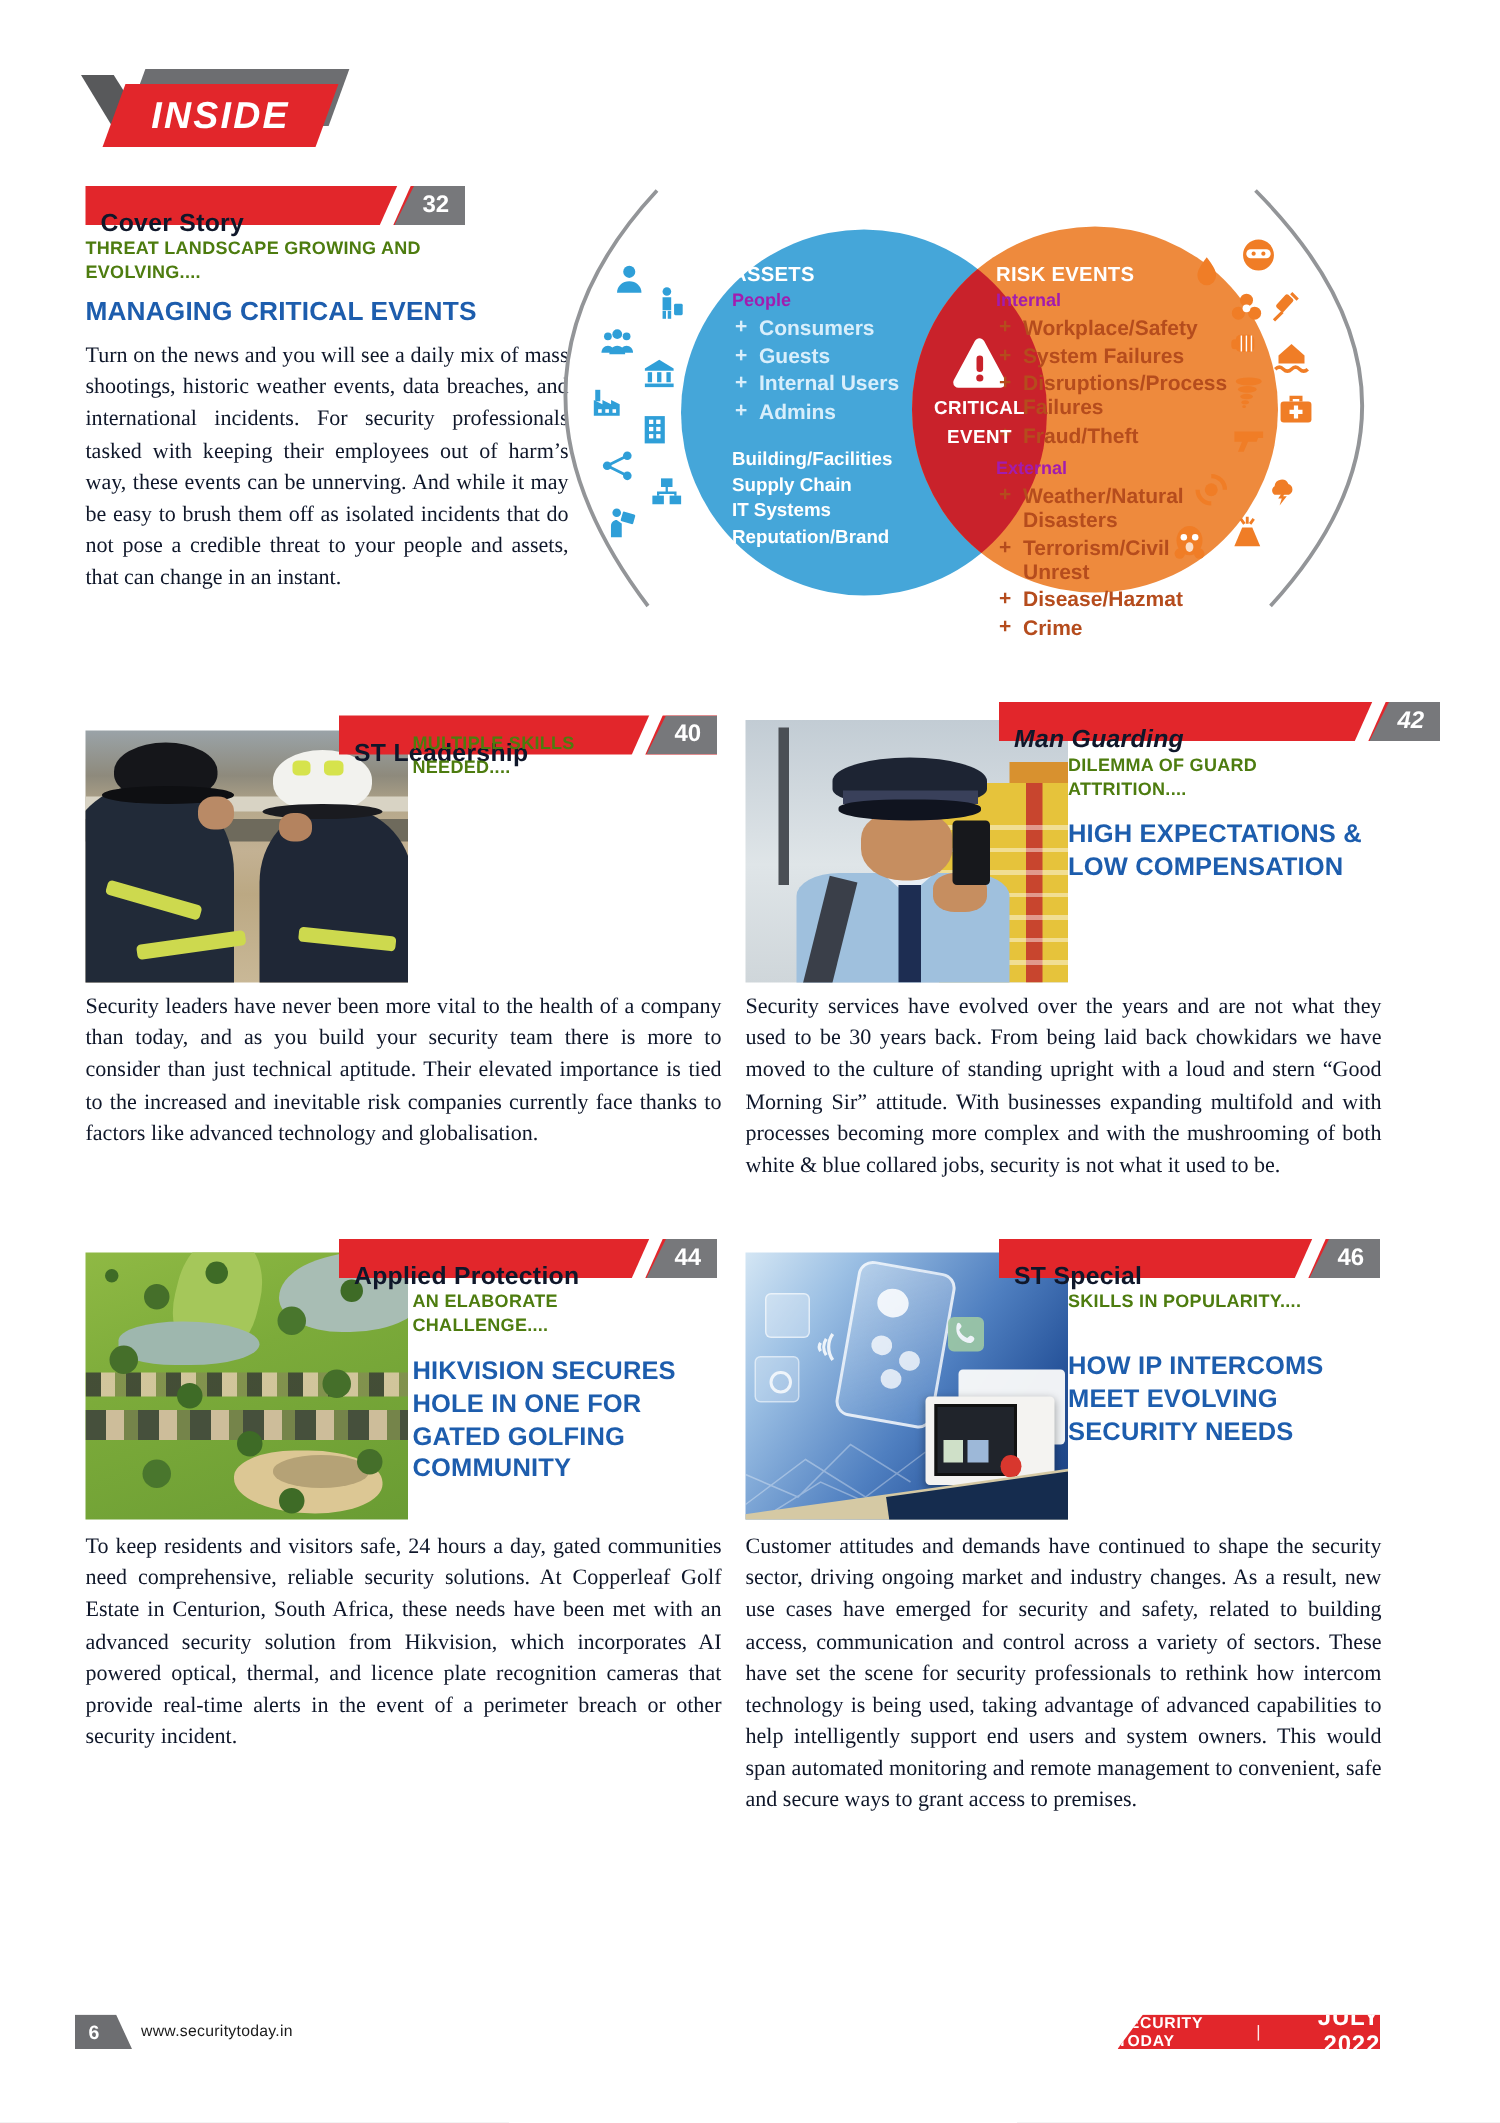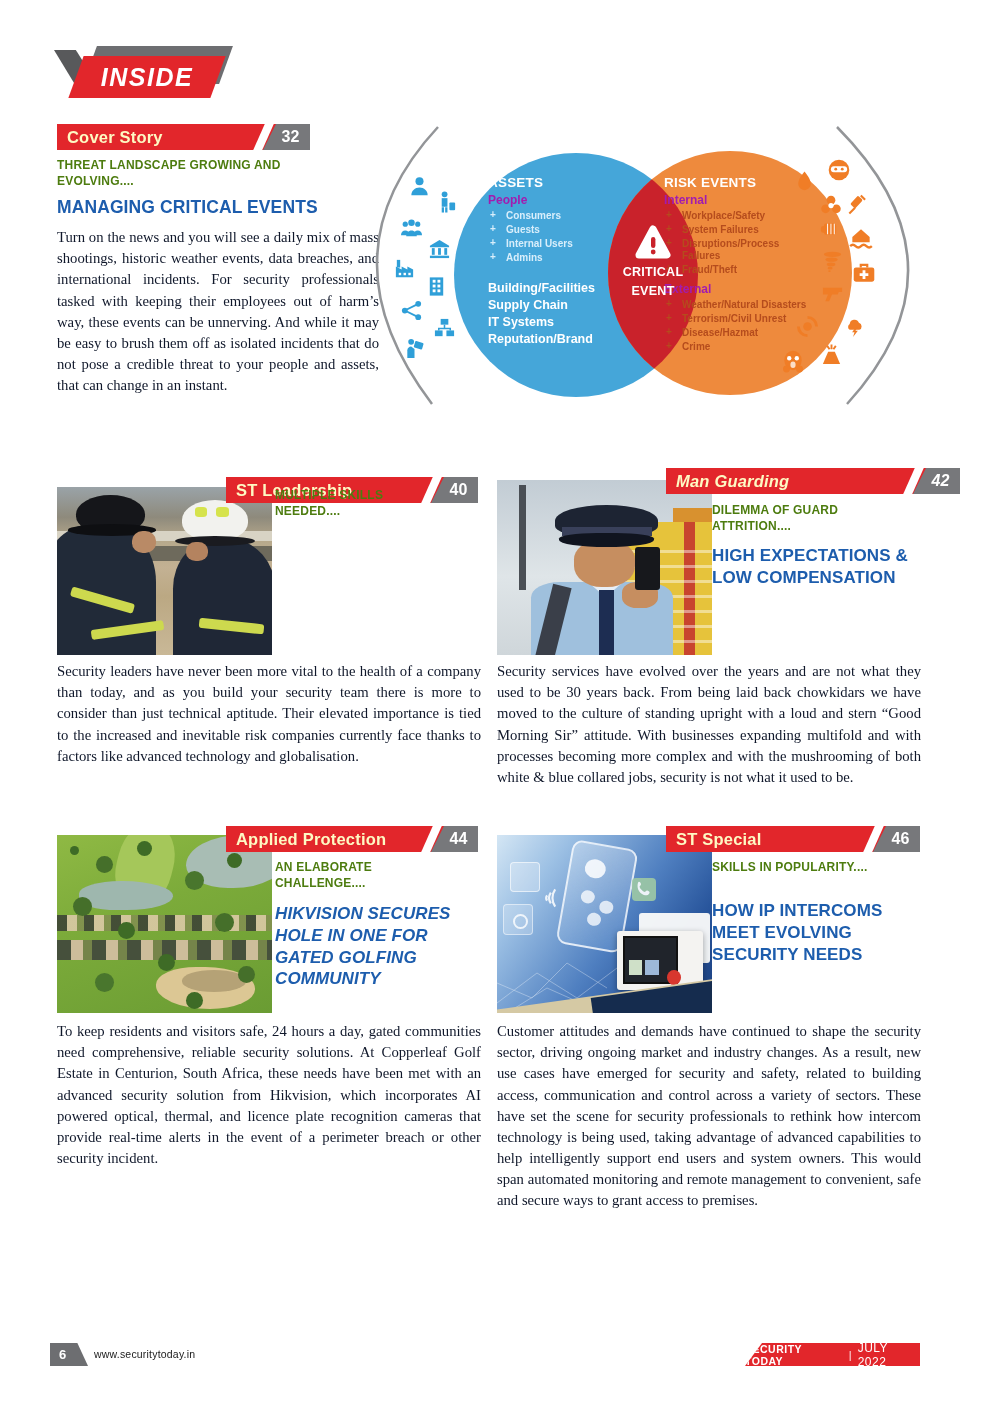--- a/index.html
+++ b/index.html
@@ -12,21 +12,21 @@
                clip-path:polygon(0 0,42% 0,100% 100%,56% 100%);}
   .inside-gray{position:absolute;left:44px;top:2px;width:136px;height:38px;background:#6d6e71;
                transform:skewX(-20deg);}
   .inside-red{position:absolute;left:30px;top:12px;width:142px;height:42px;background:#e2262b;
               transform:skewX(-20deg);display:flex;align-items:center;justify-content:center;}
   .inside-red span{transform:skewX(20deg);font-style:italic;font-weight:800;font-size:25px;
                    color:#fff;letter-spacing:1.5px;}
 
   
   .secbar{position:absolute;height:26px;background:#e2262b;}
-  .secbar-label{position:absolute;left:10px;top:0;line-height:26px;color:#fef9c3;font-weight:800;
+  .secbar-label{position:absolute;left:10px;top:12px;line-height:26px;color:#0f172a;font-weight:800;
                 font-size:16.5px;letter-spacing:.2px;}
   .secbar-slash{position:absolute;right:42px;top:-1px;bottom:-1px;width:9px;background:#fff;
                 transform:skewX(-24deg);}
   .secbar-num{position:absolute;right:0;top:0;bottom:0;width:47px;background:#77787b;
               clip-path:polygon(13px 0,100% 0,100% 100%,0 100%);color:#fff;font-weight:800;
               font-size:16px;display:flex;align-items:center;justify-content:center;
               padding-left:8px;box-sizing:border-box;}
 
   
   .kicker{position:absolute;font-weight:700;font-size:12px;line-height:1.3;color:#4d7c0f;
@@ -37,21 +37,21 @@
               line-height:1.44;color:#0f172a;text-align:justify;}
 
   
   .venn{position:absolute;left:360px;top:115px;width:600px;height:320px;}
   .venn svg.main{position:absolute;left:0;top:0;}
   .venn-assets{position:absolute;left:128px;top:60px;width:152px;}
   .venn-risks{position:absolute;left:304px;top:60px;width:150px;}
   .vt1{font-size:13.5px;font-weight:800;color:#fff;letter-spacing:.2px;}
   .vt2{font-size:12px;font-weight:800;color:#a21caf;margin-top:3px;}
   .vlist{margin-top:3px;}
-  .vli{position:relative;padding-left:18px;font-size:10px;font-weight:600;color:#d8eefb;
+  .vli{position:relative;padding-left:18px;font-size:14px;font-weight:600;color:#d8eefb;
        margin:2.5px 0;line-height:1.15;}
   .vli::before{content:"+";position:absolute;left:2px;top:-1px;font-weight:800;}
   .venn-risks .vli{color:#b54c1d;}
   .vitem{font-size:12.5px;font-weight:800;color:#fff;line-height:1.38;}
   .venn-critical{position:absolute;left:258px;top:148px;width:70px;text-align:center;
                  color:#fff;font-weight:800;font-size:12.5px;line-height:1.55;letter-spacing:.3px;}
   .dic{position:absolute;width:23px;height:23px;color:#2f9fd8;}
   .dic.o{color:#f07d26;}
 
   
@@ -134,21 +134,21 @@
   
   .foot-num{position:absolute;left:50px;top:1343px;width:38px;height:23px;background:#6d6e71;
             clip-path:polygon(0 0,72% 0,100% 100%,0 100%);color:#fff;font-weight:800;font-size:13px;
             line-height:23px;padding-left:9px;box-sizing:border-box;}
   .foot-site{position:absolute;left:94px;top:1348px;font-size:10.5px;color:#1a1a1a;letter-spacing:.2px;}
   .foot-right{position:absolute;left:745px;top:1343px;width:175px;height:23px;background:#e2262b;
               clip-path:polygon(17px 0,100% 0,100% 100%,0 100%);display:flex;align-items:center;
               justify-content:center;gap:6px;color:#fff;}
   .foot-right .mag{font-weight:800;font-size:10.5px;letter-spacing:.5px;}
   .foot-right .sep{font-weight:300;font-size:11px;opacity:.9;}
-  .foot-right .iss{font-weight:400;font-size:12px;letter-spacing:.5px;}
+  .foot-right .iss{font-weight:700;font-size:16px;letter-spacing:.5px;text-align:right;}
 </style>
 </head>
 <body>
 
 <div id="page">
 
   <div class="inside">
     <div class="inside-tail"></div>
     <div class="inside-gray"></div>
     <div class="inside-red">
@@ -407,21 +407,21 @@
     <div class="go-bunker"></div>
     <div class="go-bunkshadow"></div>
     <div class="go-trees"></div>
   </div>
   <div class="secbar" style="left:226px;top:826px;width:252px;">
     <span class="secbar-label">Applied Protection</span>
     <span class="secbar-slash"></span>
     <span class="secbar-num">44</span>
   </div>
   <div class="kicker" style="left:275px;top:860px;width:170px;">AN ELABORATE CHALLENGE....</div>
-  <div class="btitle" style="left:275px;top:903px;width:200px;font-style:italic;">HIKVISION SECURES HOLE IN ONE FOR GATED GOLFING COMMUNITY</div>
+  <div class="btitle" style="left:275px;top:903px;width:200px;">HIKVISION SECURES HOLE IN ONE FOR GATED GOLFING COMMUNITY</div>
   <div class="body-serif" style="left:57px;top:1021px;width:424px;">To keep residents and visitors safe, 24 hours a day, gated communities need comprehensive, reliable security solutions. At Copperleaf Golf Estate in Centurion, South Africa, these needs have been met with an advanced security solution from Hikvision, which incorporates AI powered optical, thermal, and licence plate recognition cameras that provide real-time alerts in the event of a perimeter breach or other security incident.</div>
 
   <div class="photo ph-inter" style="left:497px;top:835px;width:215px;height:178px;">
     <div class="i-sq1"></div>
     <div class="i-sq2">
         <div class="i-sqdot"></div>
       </div>
     <svg class="i-mesh" width="120" height="70" viewBox="0 0 120 70">
       <path d="M0 60 40 30 80 55 120 25M0 40 35 55 70 20 110 45M10 70 50 45 95 65" stroke="#ffffff" stroke-width="1" fill="none" opacity=".6"></path>
     </svg>

